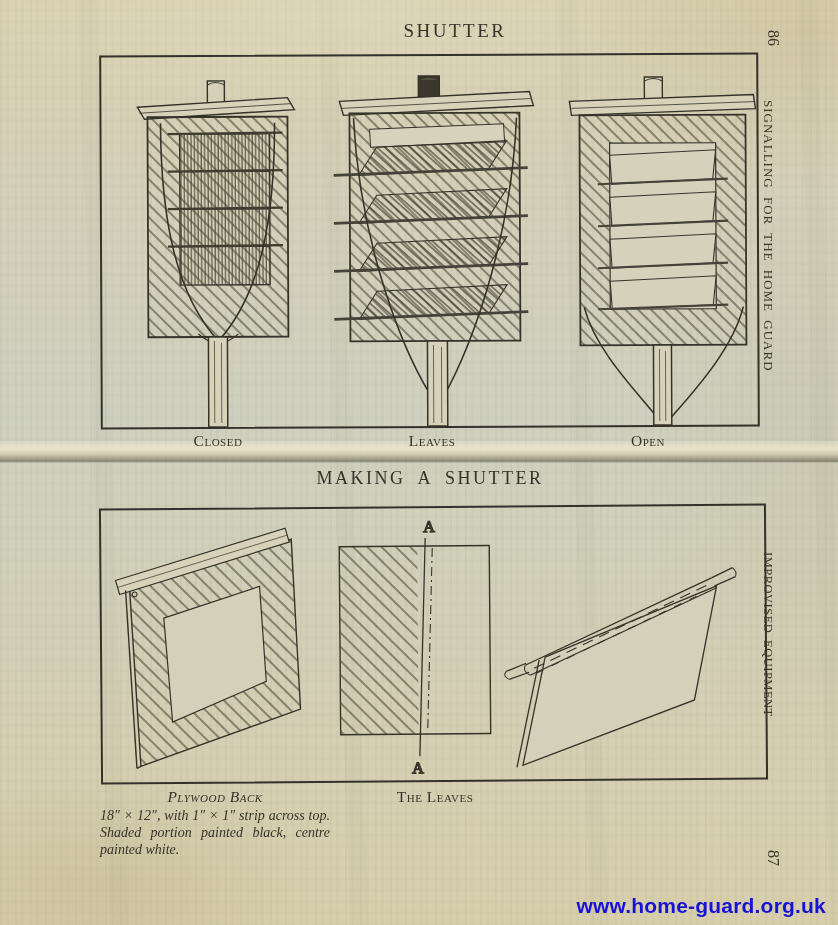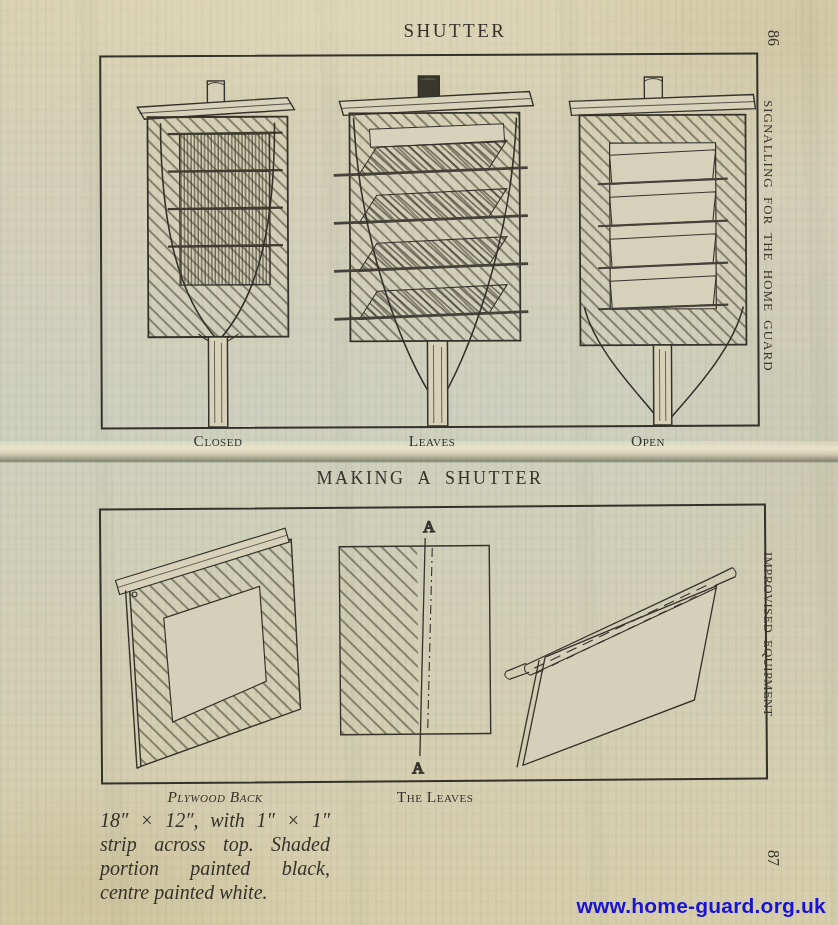--- a/index.html
+++ b/index.html
@@ -44,21 +44,21 @@
   .margin-top-title{left:760px;top:100px;height:330px;font-size:13px;letter-spacing:1px;word-spacing:4px;
     display:flex;align-items:center;}
   .margin-bottom-title{left:760px;top:552px;height:200px;font-size:12.5px;letter-spacing:.5px;word-spacing:3px;
     display:flex;align-items:center;}
   .pgnum-bottom{left:764px;top:850px;font-size:16px;}
 
   
   .captions{position:absolute;left:100px;top:788px;width:665px;display:flex;gap:10px;}
   .caption{flex:0 0 auto;}
   .caption .head{text-align:center;font-size:15.5px;letter-spacing:.5px;margin-bottom:2px;}
-  .caption .body{font-size:20px;line-height:1.2;text-align:justify;}
+  .caption .body{font-size:14px;line-height:1.2;text-align:justify;}
   .cap-1{width:230px;font-style:italic;}
   .cap-2{width:190px;}
   .cap-3{width:225px;}
   .cap-3 .body{text-align:center;}
 
   .watermark{position:absolute;right:12px;top:894px;
     font-family:"Liberation Sans", sans-serif;font-weight:bold;font-size:21px;
     letter-spacing:.2px;}
 
   svg{display:block;}

